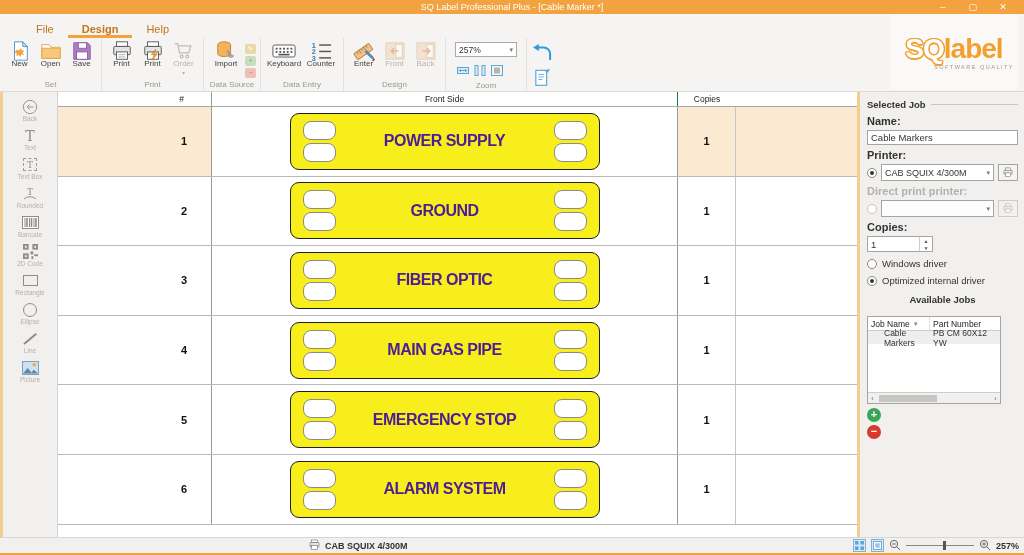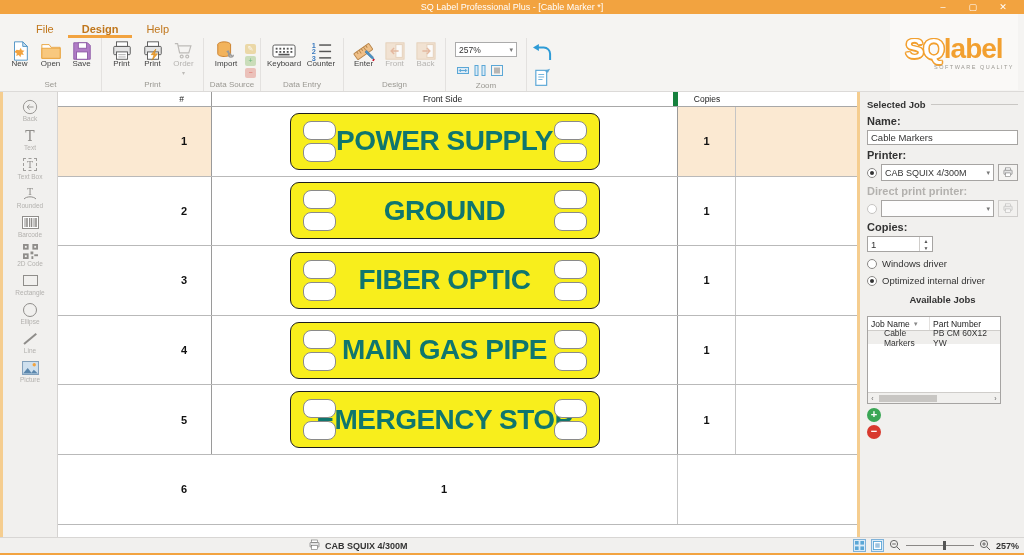--- a/index.html
+++ b/index.html
@@ -78,21 +78,21 @@
     font-size:11px; font-weight:bold; color:#111; }
   .cell-front { background:#fff; border-left:1px solid #9a9a9a; border-right:1px solid #9a9a9a;
     display:flex; align-items:center; justify-content:center; }
   .cell-copies { display:flex; align-items:center; justify-content:center; font-size:11px;
     font-weight:bold; color:#111; border-right:1px solid #c5c5c5; }
   .crow.selected .cell-num, .crow.selected .cell-copies, .crow.selected .cell-rest
     { background:#FBE9D2; }
   .marker { width:310px; height:57px; background:#F8EE1C; border:1.6px solid #1e1e1e;
     border-radius:9px; position:relative; display:flex; align-items:center;
     justify-content:center; }
-  .marker-text { font-size:28px; font-weight:bold; letter-spacing:-0.5px; color:#0f766e;
+  .marker-text { font-size:16px; font-weight:bold; letter-spacing:-0.5px; color:#4c1d95;
     white-space:nowrap; }
   .hole { position:absolute; width:33px; height:19px; background:#fff;
     border:1px solid #8a8a8a; border-radius:8px; }
   .hole.tl { left:12px; top:7px; } .hole.bl { left:12px; bottom:7px; }
   .hole.tr { right:12px; top:7px; } .hole.br { right:12px; bottom:7px; }
 
   
   .panel { width:167px; background:#f1f0ee; border-left:3px solid #F5CD8F;
     padding:7px 6px 0 7px; font-size:10px; color:#333; }
   .grp-head { display:flex; align-items:center; gap:5px; margin-bottom:5px; }
@@ -505,21 +505,21 @@
             <circle cx="13" cy="4" r="1.8" fill="#F2A340"></circle>
           </svg>
         </span>
       <span class="tool-label">Picture</span>
     </div>
   </div>
 
   <div class="canvas">
     <div class="chead">
       <div class="h-num">#</div>
-      <div class="h-front" style="border-left:1px solid #9a9a9a;border-right:5px solid #15803d;">Front Side</div>
+      <div class="h-front" style="border-left:1px solid #9a9a9a;border-right:1px solid #15803d;">Front Side</div>
       <div class="h-copies">Copies</div>
       <div></div>
     </div>
 
     <div class="crow selected">
       <div class="cell-num">1</div>
       <div class="cell-front">
         <div class="marker">
           <span class="hole tl"></span>
             <span class="hole bl"></span>
@@ -587,20 +587,29 @@
           <span class="hole tr"></span>
             <span class="hole br"></span>
         </div>
       </div>
       <div class="cell-copies">1</div>
       <div class="cell-rest"></div>
     </div>
 
     <div class="crow">
       <div class="cell-num">6</div>
+      <div class="cell-front">
+        <div class="marker">
+          <span class="hole tl"></span>
+            <span class="hole bl"></span>
+          <span class="marker-text">ALARM SYSTEM</span>
+          <span class="hole tr"></span>
+            <span class="hole br"></span>
+        </div>
+      </div>
       <div class="cell-copies">1</div>
       <div class="cell-rest"></div>
     </div>
   </div>
 
   <div class="panel">
     <div class="grp-head">
       <span>Selected Job</span>
         <i></i>
     </div>

